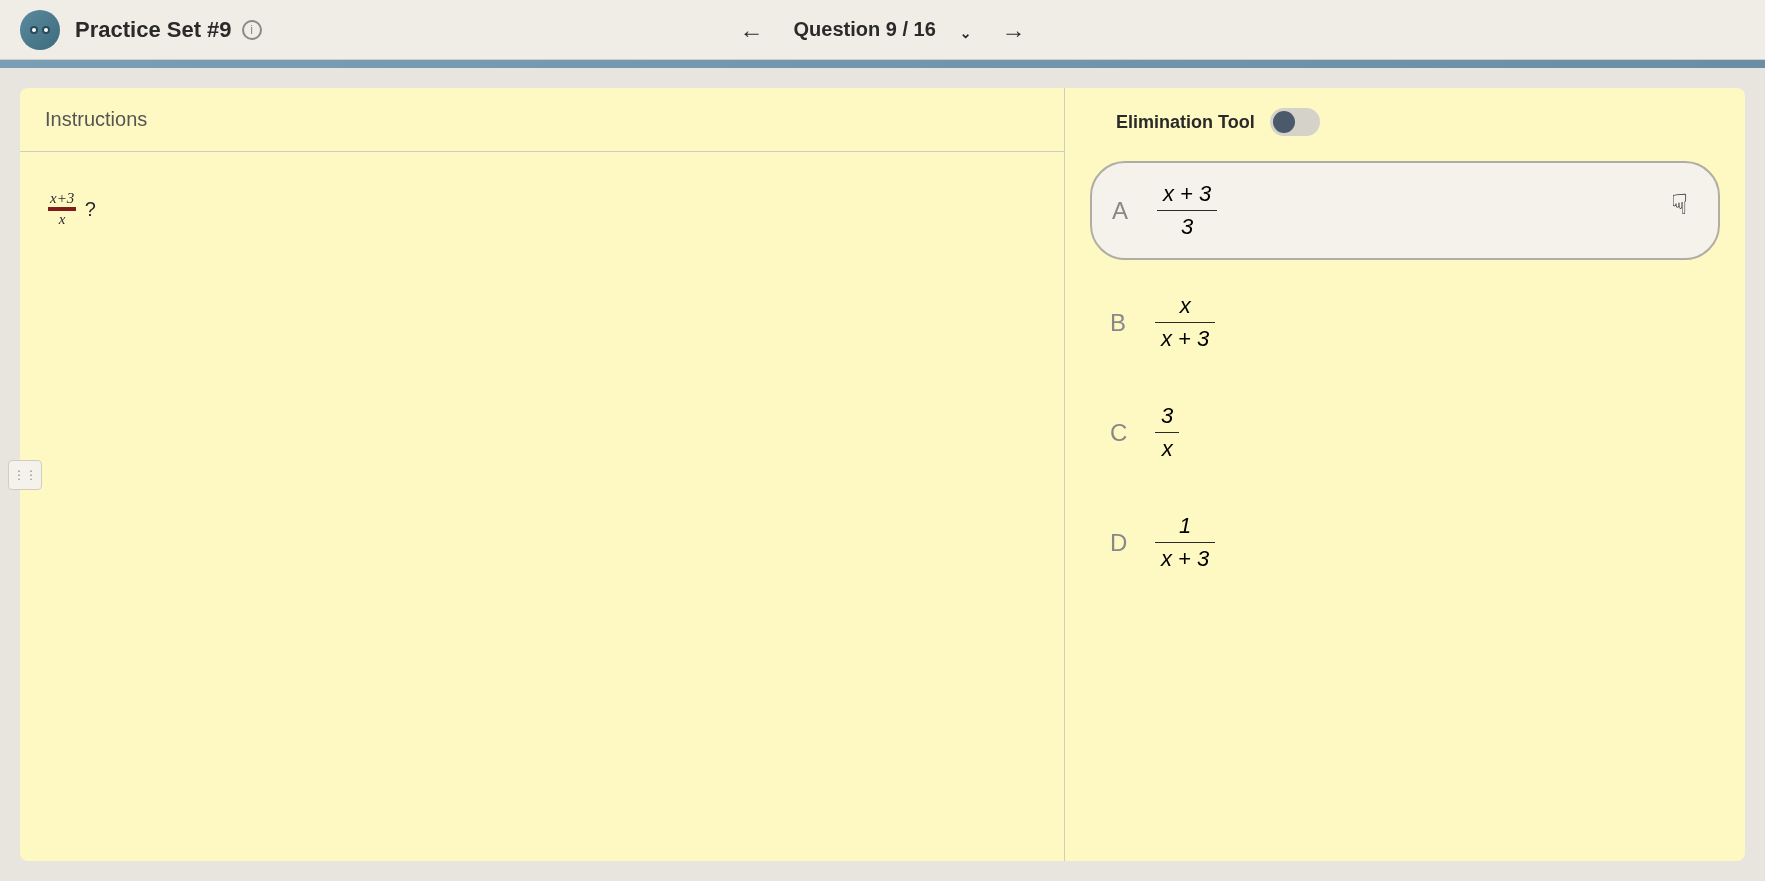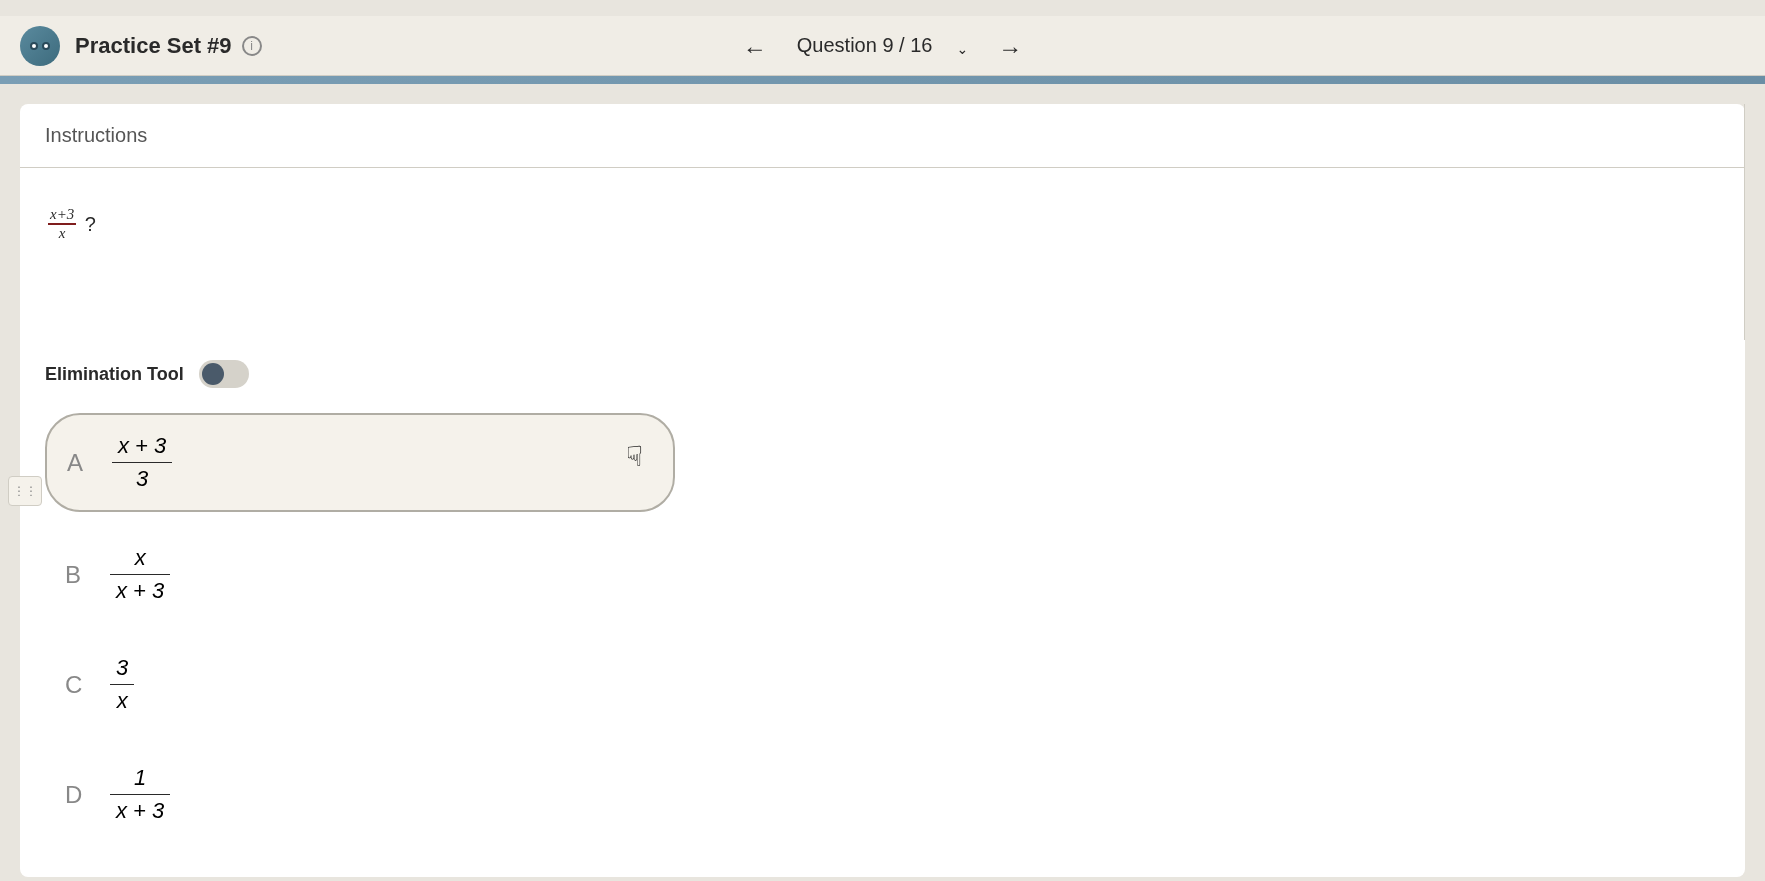--- a/index.html
+++ b/index.html
@@ -14,21 +14,20 @@
       height: 881px;
       overflow: hidden;
     }
     .top-bar {
       display: flex;
       align-items: center;
       padding: 10px 20px;
       background: #f0ede6;
       border-bottom: 1px solid #d0cdc4;
       height: 60px;
-      margin-top: 16px;
     }
     .logo-circle {
       width: 40px;
       height: 40px;
       border-radius: 50%;
       background: linear-gradient(135deg, #5a8a9e 0%, #3d6b7d 100%);
       display: flex;
       align-items: center;
       justify-content: center;
       margin-right: 15px;
@@ -71,43 +70,42 @@
       gap: 30px;
     }
     .nav-arrow {
       font-size: 24px;
       color: #2a2a2a;
       cursor: pointer;
       font-weight: bold;
     }
     .question-counter {
       font-size: 20px;
-      font-weight: 400;
+      font-weight: 700;
       color: #2a2a2a;
       display: flex;
       align-items: flex-end;
       gap: 24px;
       cursor: pointer;
     }
     .chevron-down {
       font-size: 14px;
     }
     .progress-bar {
       height: 8px;
       background: linear-gradient(90deg, #7a9eb5 0%, #6a8ea5 100%);
       width: 100%;
     }
     .main-container {
       display: flex;
-      background: #ffffff;
+      background: #fef9c3;
       margin: 20px;
       border-radius: 8px;
       height: calc(100% - 108px);
       position: relative;
-      flex-direction: column;
     }
     .left-panel {
       flex: 1;
       border-right: 1px solid #d0cdc4;
     }
     .right-panel {
       width: 680px;
     }
     .panel-header {
       padding: 20px 25px;
@@ -126,40 +124,41 @@
       text-align: center;
       font-size: 15px;
       font-style: italic;
       font-family: 'Times New Roman', serif;
       margin: 0 3px;
       position: relative;
       top: -2px;
     }
     .fraction-inline .num {
       display: block;
-      border-bottom: 2px solid #7f1d1d;
+      border-bottom: 4px solid #7f1d1d;
       padding: 0 2px;
     }
     .fraction-inline .den {
       display: block;
       padding: 0 2px;
     }
     .answer-options-content {
       padding: 20px 25px;
     }
     .elimination-tool {
       display: flex;
       align-items: center;
       gap: 15px;
       margin-bottom: 25px;
     }
     .elimination-label {
       font-size: 18px;
       font-weight: 600;
       color: #2a2a2a;
+      margin-left: 26px;
     }
     .toggle {
       width: 50px;
       height: 28px;
       background: #d5d2ca;
       border-radius: 14px;
       position: relative;
       cursor: pointer;
     }
     .toggle-knob {

